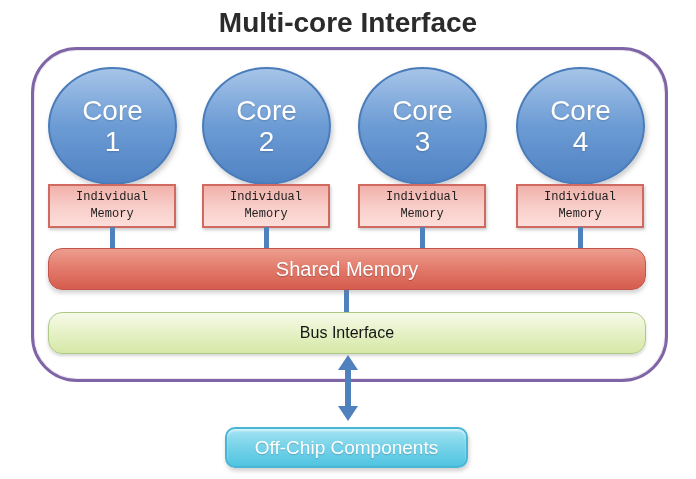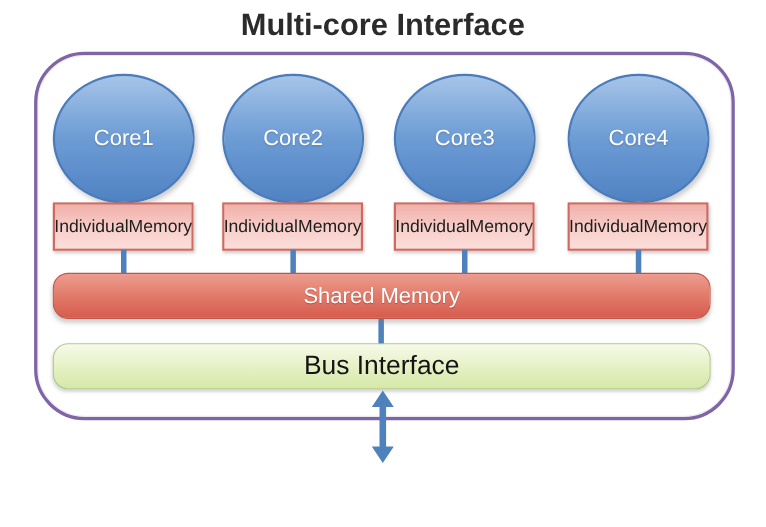--- a/index.html
+++ b/index.html
@@ -14,32 +14,32 @@
   .chip{
     position:absolute;left:31px;top:47px;width:637px;height:335px;
     border:3px solid #7f64a6;border-radius:46px;box-sizing:border-box;
     box-shadow:inset 0 0 0 1px rgba(127,100,166,.15);
   }
   .core{
     position:absolute;top:67px;width:129px;height:118px;border-radius:50%;
     background:linear-gradient(180deg,#a6c4e8 0%,#6e9dd5 48%,#5082c3 100%);
     border:2px solid #4a7cba;box-sizing:border-box;
     box-shadow:2px 3px 5px rgba(110,110,110,.35);
-    display:flex;flex-direction:row;align-items:center;justify-content:center;
-    color:#ffffff;font-size:20px;line-height:31px;text-shadow:0 1px 2px rgba(0,0,0,.18);
+    display:flex;flex-direction:column;align-items:center;justify-content:center;
+    color:#ffffff;font-size:28px;line-height:31px;text-shadow:0 1px 2px rgba(0,0,0,.18);
     text-align:center;
   }
   .core.c1{left:48px}.core.c2{left:202px}.core.c3{left:358px}.core.c4{left:516px}
   .mem{
     position:absolute;top:184px;width:128px;height:44px;box-sizing:border-box;
     background:linear-gradient(180deg,#f1b0aa 0%,#f8cfca 55%,#fcdeda 100%);
     border:2px solid #d0695f;
     box-shadow:1px 2px 3px rgba(120,120,120,.4);
-    display:flex;align-items:center;justify-content:center;
-    color:#1d1d1d;font-size:16px;line-height:17px;text-align:center;
+    display:flex;flex-direction:column;align-items:center;justify-content:center;
+    color:#1d1d1d;font-size:12px;line-height:17px;text-align:center;font-family:Liberation Mono, monospace;
   }
   .mem.m1{left:48px}.mem.m2{left:202px}.mem.m3{left:358px}.mem.m4{left:516px}
   .stub{
     position:absolute;width:5px;background:#4f81bd;border-radius:1px;
   }
   .stub.s1{left:110px;top:227px;height:22px}
   .stub.s2{left:264px;top:227px;height:22px}
   .stub.s3{left:420px;top:227px;height:22px}
   .stub.s4{left:578px;top:227px;height:22px}
   .stub.s5{left:344px;top:289px;height:24px}
@@ -52,21 +52,21 @@
     background:linear-gradient(180deg,#ec9d8f 0%,#e27a6a 50%,#d55c4e 100%);
     border:1px solid #c2544a;
     box-shadow:0 3px 4px rgba(120,120,120,.35);
     color:#ffffff;font-size:20px;text-shadow:0 1px 1px rgba(0,0,0,.25);
   }
   .bus{
     top:312px;
     background:linear-gradient(180deg,#f6fae9 0%,#e4f0c2 55%,#d6e8a8 100%);
     border:1px solid #aec985;
     box-shadow:0 2px 3px rgba(120,120,120,.3);
-    color:#141414;font-size:24px;
+    color:#141414;font-size:16px;
   }
   .biarrow{position:absolute;left:330px;top:353px;width:36px;height:70px;}
   .offchip{
     position:absolute;left:225px;top:427px;width:243px;height:41px;box-sizing:border-box;
     background:linear-gradient(180deg,#a5e3f2 0%,#79d3e9 45%,#51c4e1 100%);
     border:2px solid #49b6d6;border-radius:10px;
     box-shadow:1px 3px 4px rgba(120,120,120,.35), inset 0 2px 2px rgba(255,255,255,.55);
     display:flex;align-items:center;justify-content:center;
     color:#ffffff;font-size:19px;text-shadow:0 1px 1px rgba(0,0,0,.18);
   }
@@ -127,14 +127,17 @@
   <div class="bar bus">
     <span>Bus Interface</span>
   </div>
 
   <svg class="biarrow" viewBox="0 0 36 70" xmlns="http://www.w3.org/2000/svg">
     <line x1="18" y1="14" x2="18" y2="56" stroke="#4f81bd" stroke-width="6"></line>
     <polygon points="18,2 8,17 28,17" fill="#4f81bd"></polygon>
     <polygon points="18,68 8,53 28,53" fill="#4f81bd"></polygon>
   </svg>
 
+  <div class="offchip">
+    <span>Off-Chip Components</span>
+  </div>
 
 </div>
 
 </body></html>

